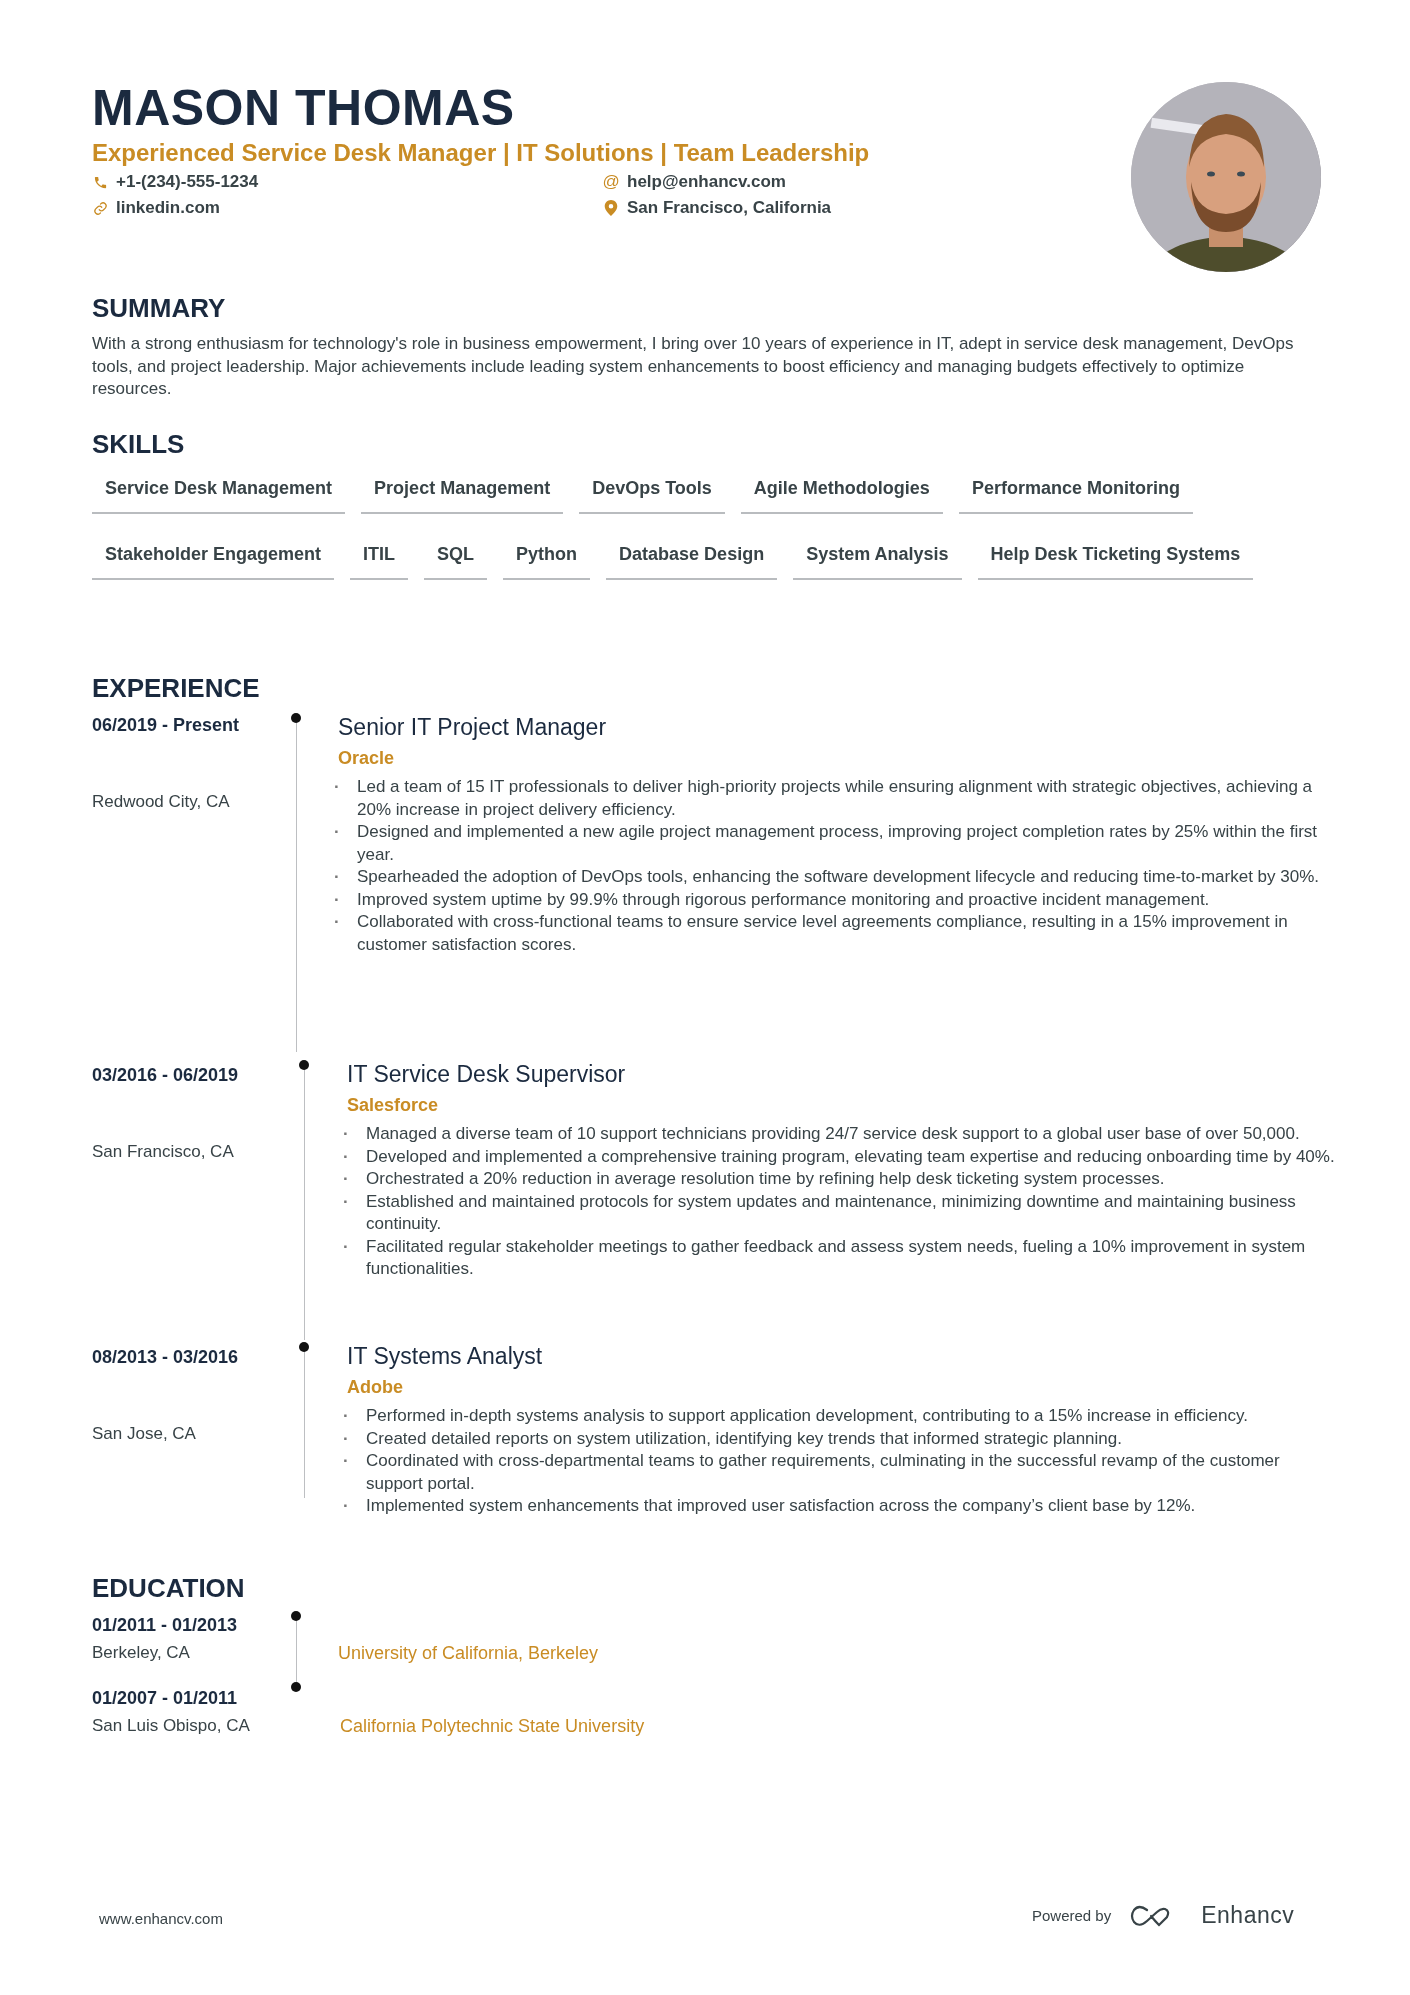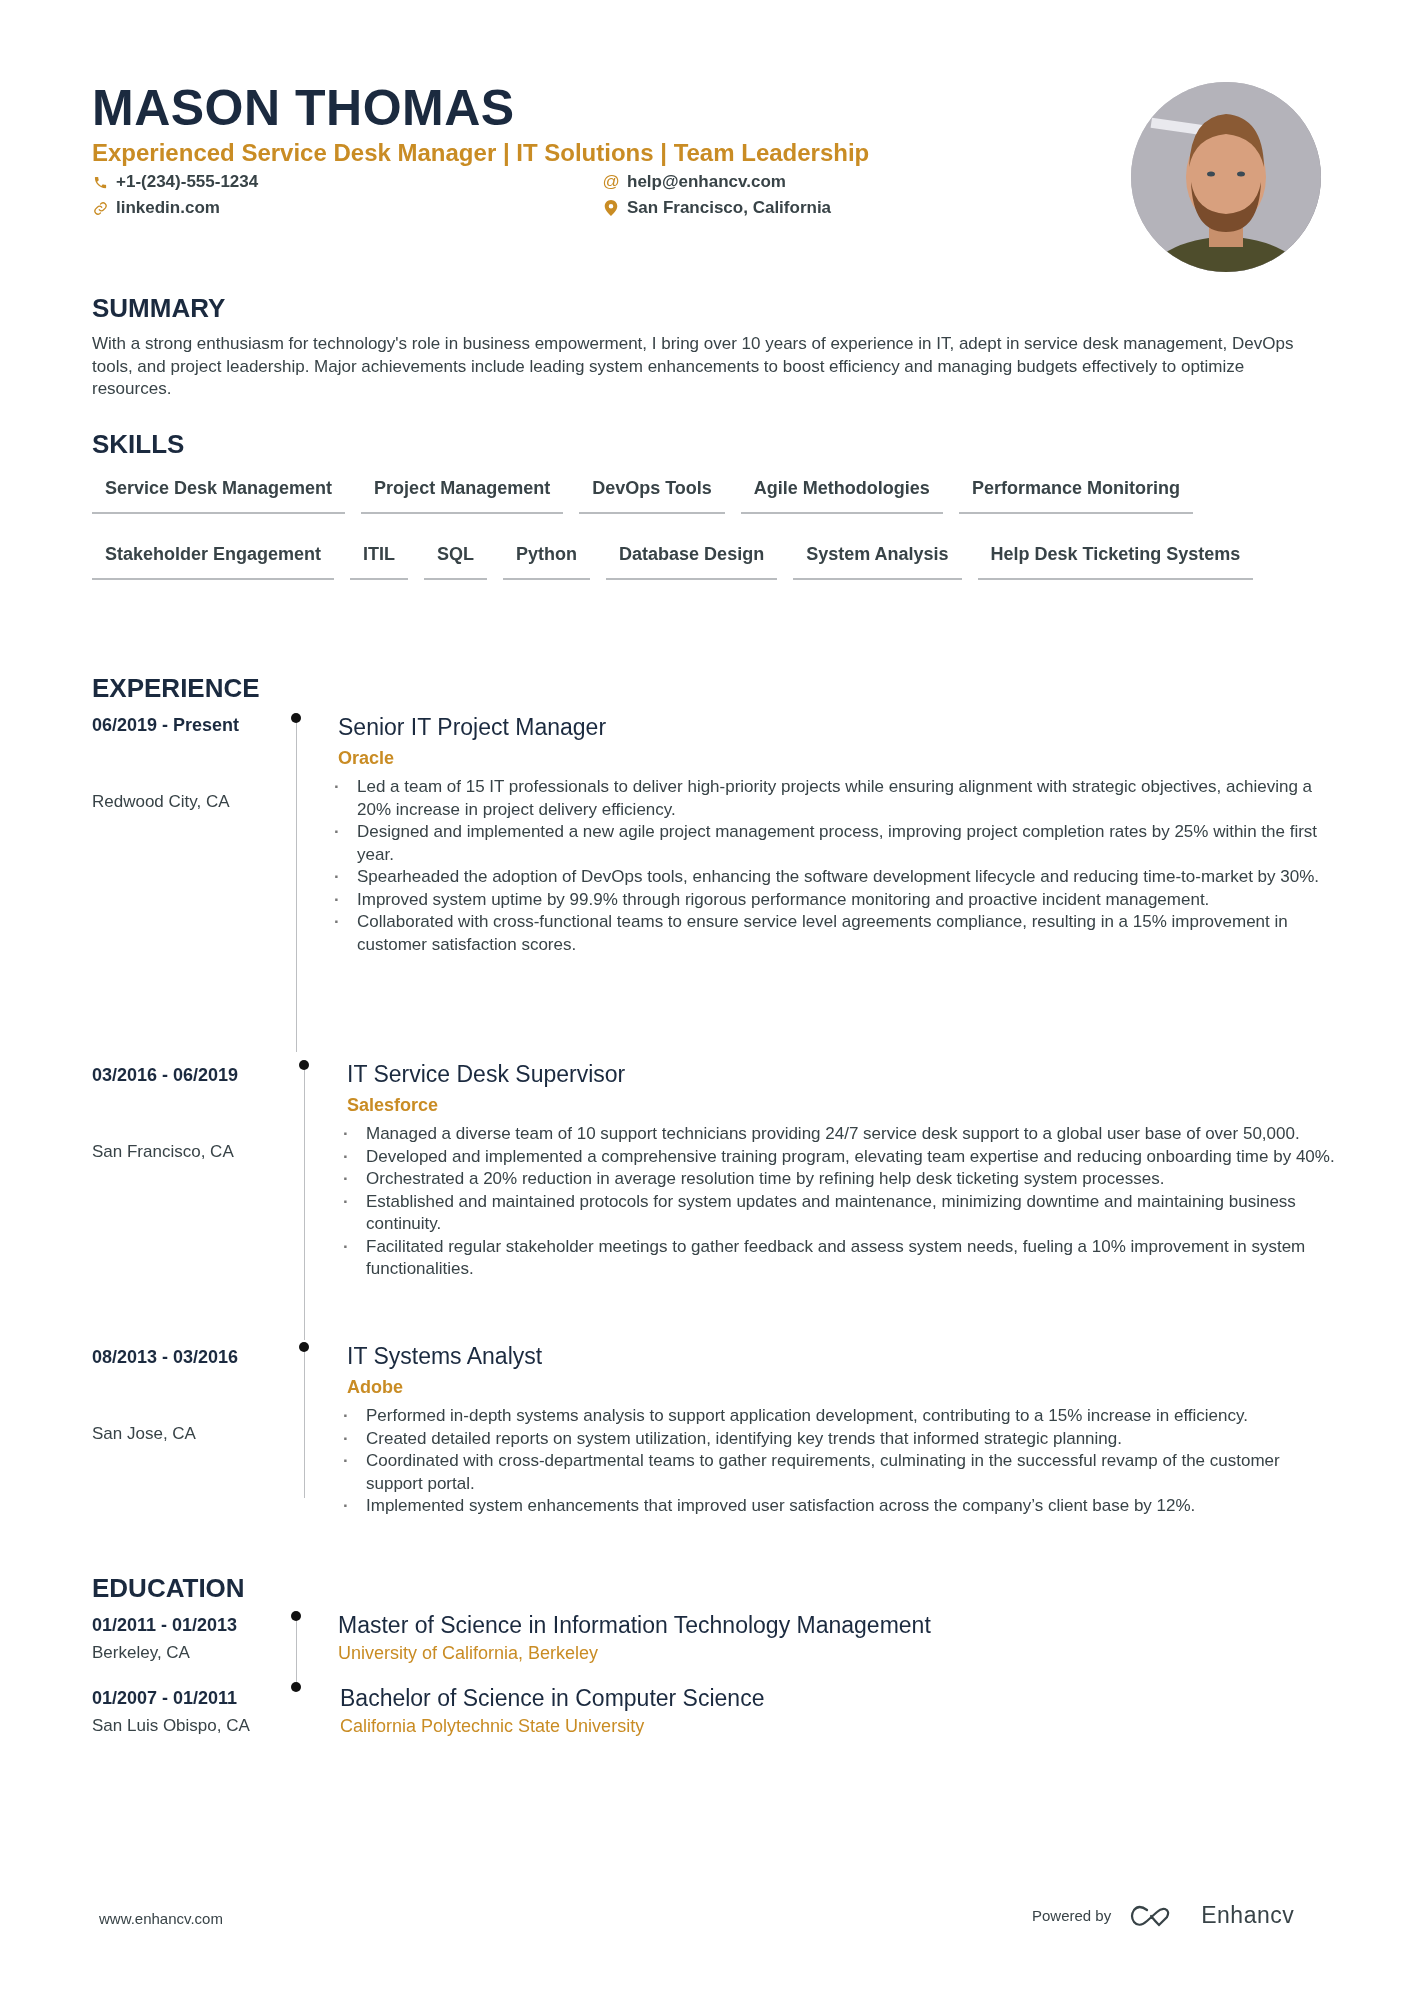--- a/index.html
+++ b/index.html
@@ -156,29 +156,27 @@
   </ul>
 </div>
 
 <div class="abs section-title" style="top:1572px;">EDUCATION</div>
 
 <div class="exp-row" style="top:1613px; height:72px;">
   <div class="edu-date" style="position:absolute; left:0; top:0;">01/2011 - 01/2013</div>
   <div class="edu-loc" style="position:absolute; left:0; top:29px;">Berkeley, CA</div>
   <div class="tl-line" style="left:204px; top:5px; height:66px;"></div>
   <div class="tl-dot" style="left:199px; top:-2px;"></div>
-  <div class="degree" style="position:absolute; left:246px; top:-2px;">Master of Science in Information Technology Management</div>
   <div class="school" style="position:absolute; left:246px; top:28px;">University of California, Berkeley</div>
 </div>
 
 <div class="exp-row" style="top:1686px; height:72px;">
   <div class="edu-date" style="position:absolute; left:0; top:0;">01/2007 - 01/2011</div>
   <div class="edu-loc" style="position:absolute; left:0; top:29px;">San Luis Obispo, CA</div>
   <div class="tl-dot" style="left:199px; top:-4px;"></div>
-  <div class="degree" style="position:absolute; left:248px; top:-2px;">Bachelor of Science in Computer Science</div>
   <div class="school" style="position:absolute; left:248px; top:28px;">California Polytechnic State University</div>
 </div>
 
 <div class="abs footer-left">www.enhancv.com</div>
 <div class="abs footer-right">
   <span class="powered">Powered by</span>
   <span class="brand">
     <svg width="46" height="24" viewBox="0 0 46 24">
       <path d="M18 6 Q10 0 5 6 Q1 12 5 18 Q10 24 18 17 L28 8 Q32 4 36 5 Q41 7 38 13 L30 21 Q26 17 22 12" fill="none" stroke="#384347" stroke-width="2.2" stroke-linecap="round"></path>
     </svg>

